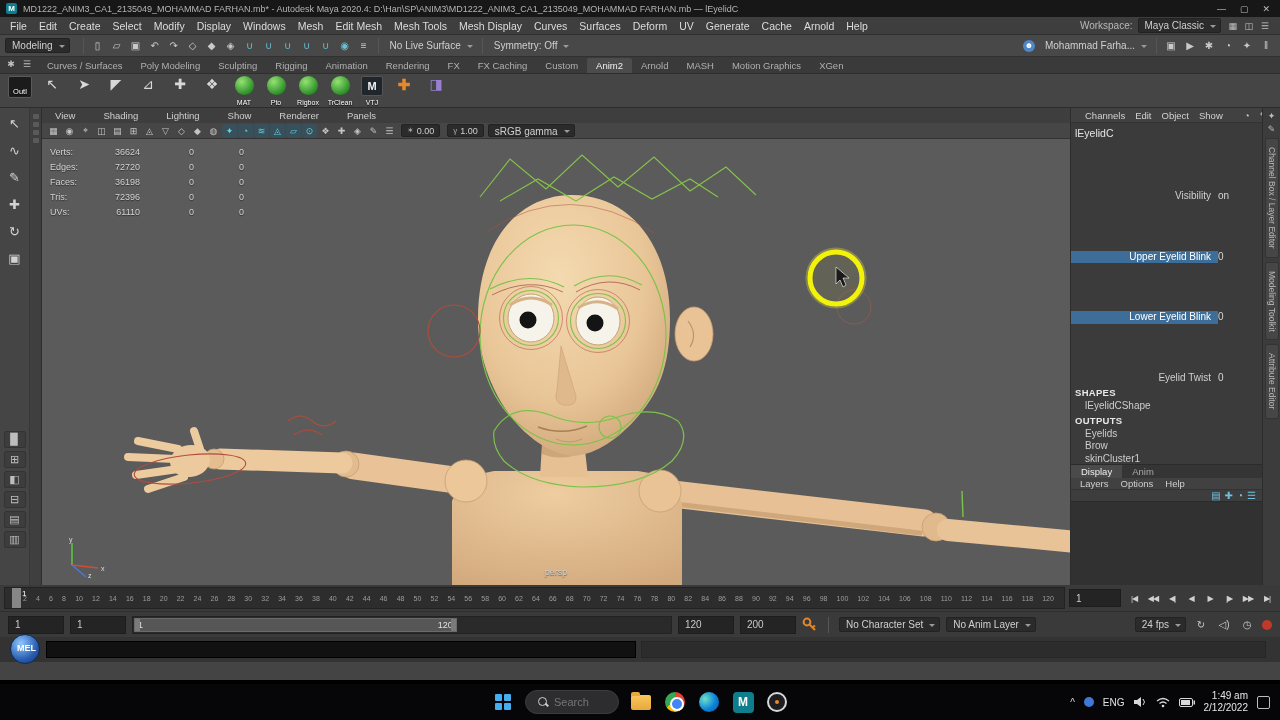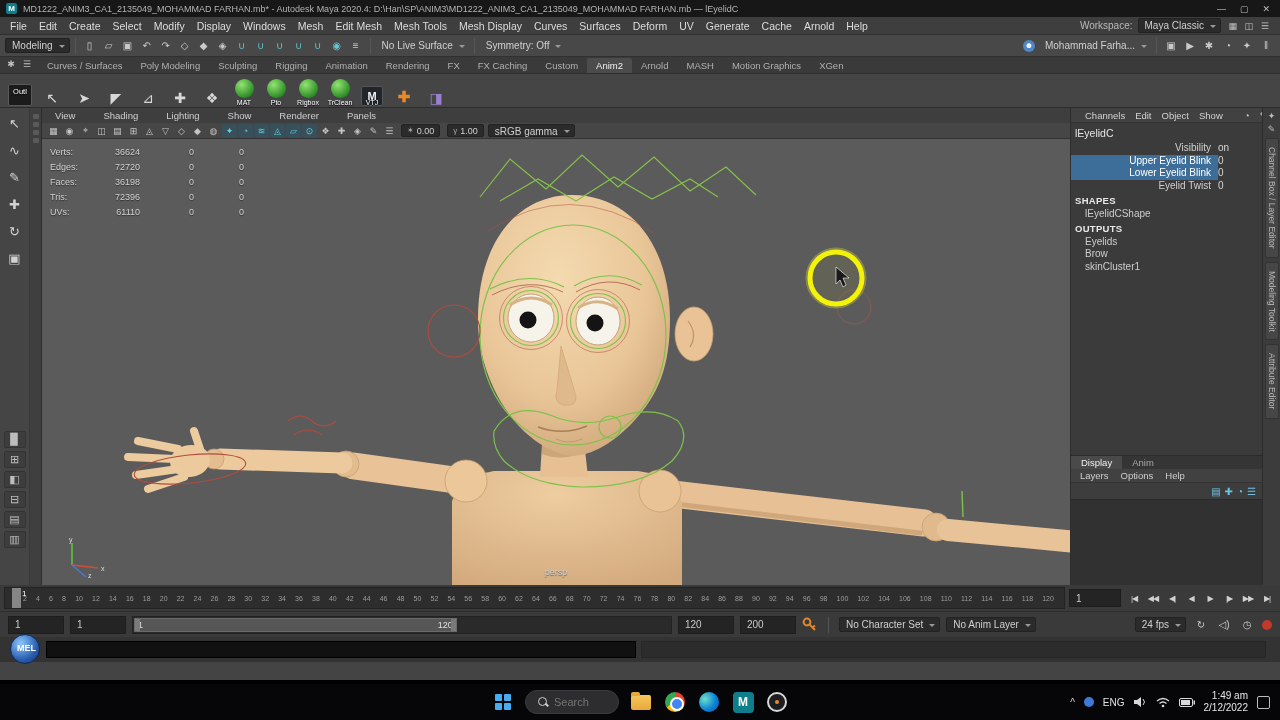--- a/index.html
+++ b/index.html
@@ -35,21 +35,21 @@
   .flat-dd::after { content:""; position:absolute; right:4px; top:45%; border:3px solid transparent; border-top-color:#9a9a9a; }
   .user-chip { display:flex; align-items:center; gap:4px; font-size:10px; color:#cfcfcf; }
   .user-ic { width:12px; height:12px; border-radius:50%; background:#4f86c6; color:#fff; font-size:8px; display:flex; align-items:center; justify-content:center; }
 
   
   #shelftabs { top:57px; height:17px; background:#3a3a3a; border-bottom:1px solid #2e2e2e; display:flex; align-items:flex-end; padding:0 2px; }
   #shelftabs .corner { display:flex; gap:2px; padding:0 4px 2px 2px; }
   #shelftabs .tab { font-size:9.5px; color:#b0b0b0; padding:2px 9px; white-space:nowrap; }
   #shelftabs .tab.active { color:#f0f0f0; background:#4c4c4c; border-radius:2px 2px 0 0; }
   #shelf { top:74px; height:34px; background:#454545; border-bottom:1px solid #2c2c2c; display:flex; align-items:center; padding:0 6px; gap:4px; }
-  .shelf-item { width:28px; height:30px; position:relative; display:flex; align-items:flex-end; justify-content:center; }
+  .shelf-item { width:28px; height:30px; position:relative; display:flex; align-items:flex-start; justify-content:center; }
   .shelf-item .label { position:absolute; bottom:0; left:0; right:0; text-align:center; font-size:7px; color:#fff; text-shadow:0 1px 1px #000; }
   .g-tool { font-size:14px; color:#d8d8d8; }
   .g-dark { width:24px; height:22px; background:#1b1b1b; border:1px solid #5a5a5a; border-radius:2px; }
   .g-dark2 { width:22px; height:20px; background:#20262b; border:1px solid #555; border-radius:2px; color:#f2f2f2; font-size:11px; font-weight:bold;
     display:flex; align-items:center; justify-content:center; }
   .g-green { width:19px; height:19px; border-radius:50%; background:radial-gradient(circle at 35% 30%, #93e371, #2e8f2a 70%, #1d6b1c); margin-bottom:8px; }
   .g-orange { font-size:15px; color:#e8882a; font-weight:bold; }
   .g-purple { font-size:14px; color:#9a7fd0; }
   .shelf-item.dark-tile .label { bottom:auto; top:50%; transform:translateY(-50%); font-size:7.5px; }
 
@@ -82,21 +82,21 @@
   .hud .h3 { width:50px; text-align:right; }
   .persp-label { position:absolute; left:50%; bottom:8px; transform:translateX(-50%); font-size:9px; color:#d0d0d0; text-shadow:0 1px 1px rgba(0,0,0,.5); }
   .axis-gizmo { position:absolute; left:14px; bottom:6px; }
 
   
   #channelbox { width:192px; background:#3b3b3b; border-left:1px solid #2d2d2d; display:flex; flex-direction:column; font-size:10px; }
   .cb-menu { height:15px; display:flex; align-items:center; gap:2px; padding:0 4px; background:#414141; border-bottom:1px solid #333; }
   .cb-menu span { padding:0 5px; color:#d2d2d2; font-size:9.5px; }
   .cb-menu .cb-ics { margin-left:auto; display:flex; gap:3px; }
   .cb-node { color:#e4e4e4; padding:4px 4px 3px; font-size:10.5px; }
-  .cb-row { display:flex; height:12.5px; line-height:12.5px; align-items:flex-end; }
+  .cb-row { display:flex; height:12.5px; line-height:12.5px; align-items:flex-end;margin-top:48px; }
   .cb-row .nm { flex:1; text-align:right; padding-right:7px; color:#cfcfcf; }
   .cb-row .val { width:44px; color:#d6d6d6; }
   .cb-row.sel .nm { background:#3d6e99; color:#fff; }
   .cb-header { color:#e8e8e8; font-weight:bold; padding:3px 4px 1px; font-size:9.5px; letter-spacing:.3px; }
   .cb-item { padding:1px 4px 1px 14px; color:#cdcdcd; height:12.5px; line-height:11px; }
   .cb-fill { flex:1; }
   .layer-tabs { height:14px; display:flex; background:#353535; border-top:1px solid #2b2b2b; }
   .layer-tabs span { padding:1px 10px; font-size:9.5px; color:#a8a8a8; }
   .layer-tabs span.active { background:#4a4a4a; color:#eee; }
   .layer-menu { height:14px; display:flex; gap:2px; background:#414141; border-bottom:1px solid #333; align-items:center; padding:0 4px; }
@@ -214,21 +214,21 @@
       <span style="display:flex;gap:2px;">
 
       <span class="mini-ic">▦</span>
           <span class="mini-ic">◫</span>
           <span class="mini-ic">☰</span>
         </span>
     </div>
   </div>
 
   <div id="toolbar" class="band">
-    <span class="dropdown" style="margin-right:0;">Modeling</span>
+    <span class="dropdown" style="margin-right:8px;">Modeling</span>
     <span class="tdiv"></span>
     <span style="display:flex;gap:1px;">
 
     <span class="icon-btn">▯</span>
         <span class="icon-btn">▱</span>
         <span class="icon-btn">▣</span>
         <span class="icon-btn">↶</span>
         <span class="icon-btn">↷</span>
         <span class="icon-btn">◇</span>
         <span class="icon-btn">◆</span>

